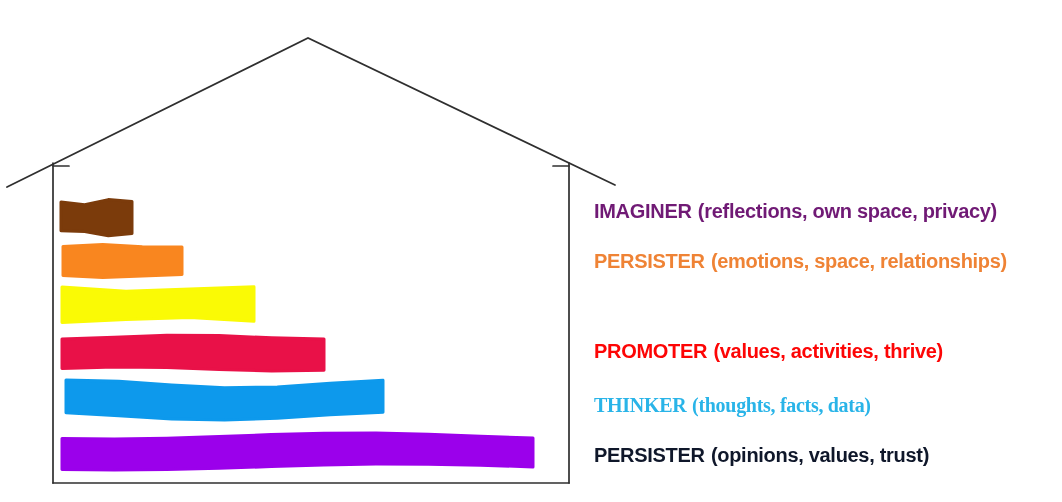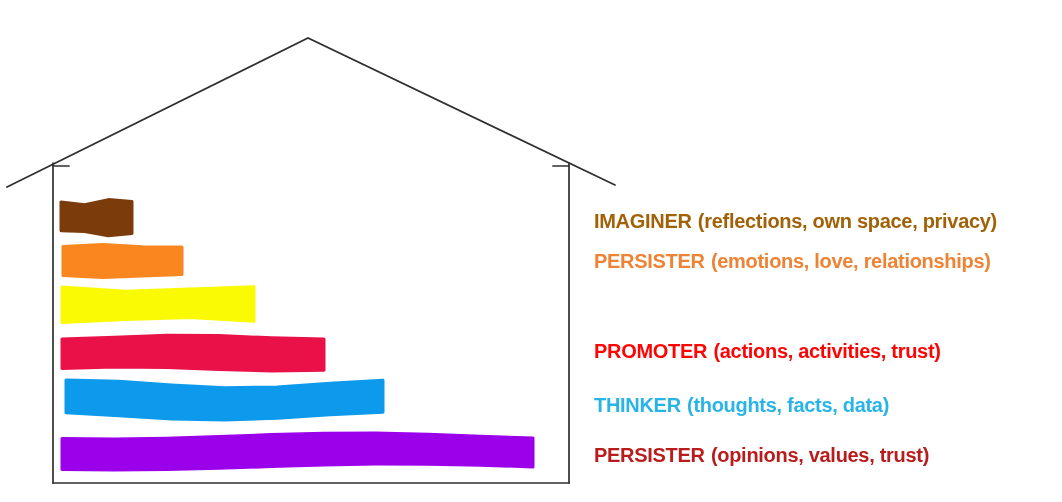--- a/index.html
+++ b/index.html
@@ -46,19 +46,19 @@
         <path d="M61.0,202.0 L84.7,204.7 L108.3,199.6 L132.0,201.5 L132.0,233.4 L108.3,235.8 L84.7,231.5 L61.0,230.7 Z" fill="#7B3B0B" stroke="#7B3B0B" stroke-width="3" stroke-linejoin="round"></path>
         <path d="M63.0,246.6 L102.7,244.5 L142.3,246.7 L182.0,246.9 L182.0,274.5 L142.3,276.0 L102.7,277.5 L63.0,275.4 Z" fill="#F9861F" stroke="#F9861F" stroke-width="3" stroke-linejoin="round"></path>
         <path d="M62.0,287.1 L126.0,291.3 L190.0,288.9 L254.0,286.8 L254.0,321.3 L190.0,317.6 L126.0,319.6 L62.0,322.5 Z" fill="#FAFA05" stroke="#FAFA05" stroke-width="3" stroke-linejoin="round"></path>
         <path d="M62.0,338.9 L114.4,337.2 L166.8,335.2 L219.2,335.6 L271.6,337.8 L324.0,339.0 L324.0,370.3 L271.6,371.0 L219.2,369.6 L166.8,367.6 L114.4,367.1 L62.0,368.5 Z" fill="#E91148" stroke="#E91148" stroke-width="3" stroke-linejoin="round"></path>
         <path d="M66.0,380.1 L118.8,381.3 L171.7,385.1 L224.5,387.8 L277.3,387.0 L330.2,383.3 L383.0,380.3 L383.0,412.3 L330.2,414.8 L277.3,418.2 L224.5,420.0 L171.7,418.9 L118.8,415.7 L66.0,412.7 Z" fill="#0D99EC" stroke="#0D99EC" stroke-width="3" stroke-linejoin="round"></path>
         <path d="M62.0,438.4 L114.3,439.0 L166.7,438.3 L219.0,436.5 L271.3,434.6 L323.7,433.2 L376.0,433.1 L428.3,434.3 L480.7,436.2 L533.0,438.0 L533.0,466.9 L480.7,465.2 L428.3,464.2 L376.0,464.1 L323.7,465.0 L271.3,466.6 L219.0,468.3 L166.7,469.6 L114.3,470.0 L62.0,469.4 Z" fill="#9B00EB" stroke="#9B00EB" stroke-width="3" stroke-linejoin="round"></path>
       </g>
   </svg>
 
   <div class="labels" id="labels">
-      <div class="row-label" style="color: #a16207; top: 222px; text-align: right;"><span class="lname">IMAGINER</span><span class="ldesc"> (reflections, own space, privacy)</span></div>
-      <div class="row-label" style="color: rgb(239, 131, 53); top: 262px;"><span class="lname">PERSISTER</span><span class="ldesc"> (emotions, love, relationships)</span></div>
-      <div class="row-label" style="color: rgb(253, 5, 5); top: 352px;"><span class="lname">PROMOTER</span><span class="ldesc"> (actions, activities, trust)</span></div>
-      <div class="row-label" style="color: rgb(41, 180, 232); top: 406px;"><span class="lname">THINKER</span><span class="ldesc"> (thoughts, facts, data)</span></div>
-      <div class="row-label" style="color: #b91c1c; top: 456px;"><span class="lname">PERSISTER</span><span class="ldesc"> (opinions, values, trust)</span></div>
+      <div class="row-label" style="color: #701a75; top: 212px; text-align: right;"><span class="lname">IMAGINER</span><span class="ldesc"> (reflections, own space, privacy)</span></div>
+      <div class="row-label" style="color: rgb(239, 131, 53); top: 262px;"><span class="lname">PERSISTER</span><span class="ldesc"> (emotions, space, relationships)</span></div>
+      <div class="row-label" style="color: rgb(253, 5, 5); top: 352px;"><span class="lname">PROMOTER</span><span class="ldesc"> (values, activities, thrive)</span></div>
+      <div class="row-label" style="color: rgb(41, 180, 232); top: 406px; font-family: Liberation Serif, serif;"><span class="lname">THINKER</span><span class="ldesc"> (thoughts, facts, data)</span></div>
+      <div class="row-label" style="color: #0f172a; top: 456px;"><span class="lname">PERSISTER</span><span class="ldesc"> (opinions, values, trust)</span></div>
     </div>
 </div>
 
 </body></html>

